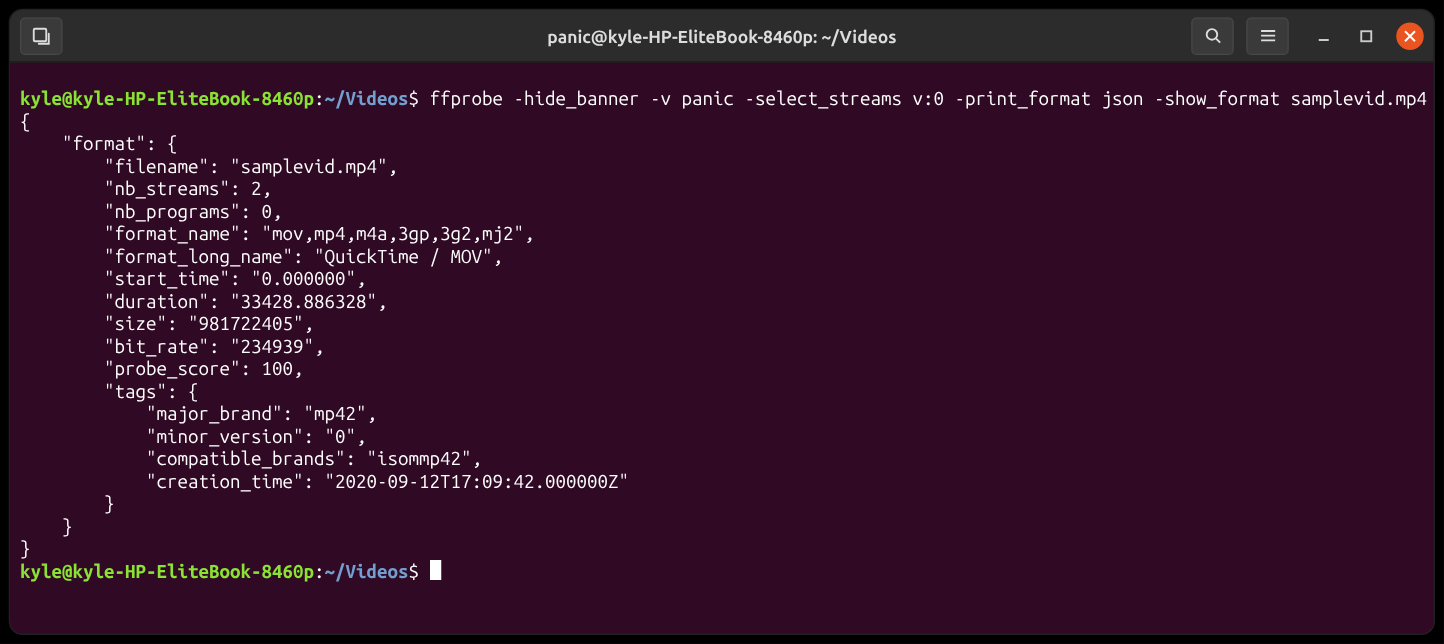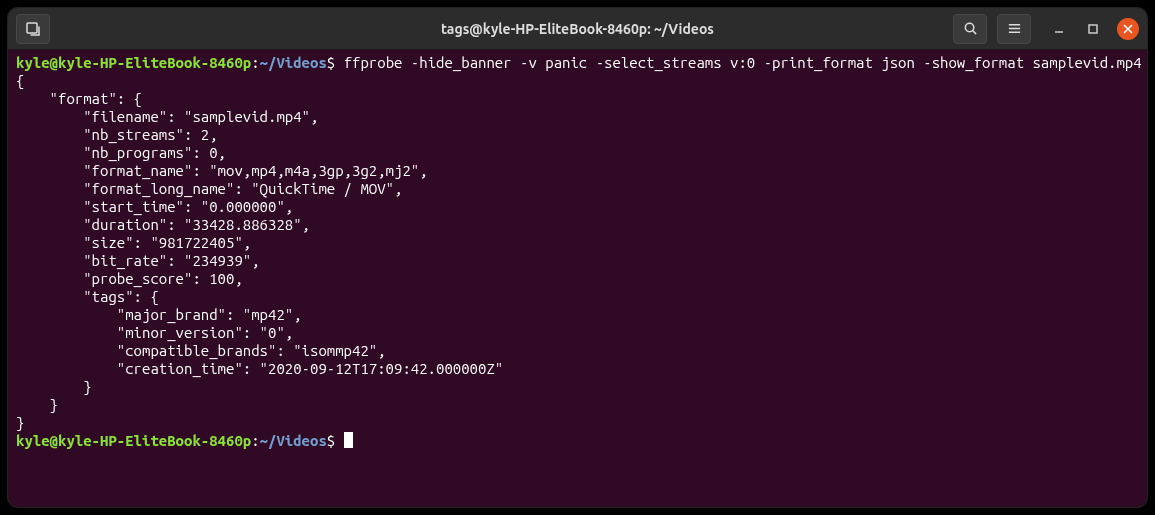--- a/index.html
+++ b/index.html
@@ -107,21 +107,21 @@
       align-items: center;
       justify-content: center;
       cursor: pointer;
     }
     .win-close svg {
       width: 10px;
       height: 10px;
     }
     .terminal {
       flex: 1;
-      padding: 4px 8px;
+      padding: 20px 8px;
       font-size: 15px;
       line-height: 18px;
       color: #fff;
       overflow: hidden;
       white-space: pre;
     }
     .prompt-user { color: #8ae234; font-weight: bold; }
     .prompt-colon { color: #fff; }
     .prompt-path { color: #729fcf; font-weight: bold; }
     .prompt-dollar { color: #fff; }
@@ -142,21 +142,21 @@
 <div class="window">
   <div class="titlebar">
     <div class="titlebar-left">
       <div class="new-tab-btn">
         <svg viewBox="0 0 16 16" fill="none" stroke="#ddd" stroke-width="1.5">
           <rect x="2" y="2" width="10" height="10" rx="1"></rect>
           <path d="M6 14 H14 V6" stroke-linecap="round"></path>
         </svg>
       </div>
     </div>
-    <div class="title">tags@kyle-HP-EliteBook-8460p: ~/Videos</div>
+    <div class="title">panic@kyle-HP-EliteBook-8460p: ~/Videos</div>
     <div class="titlebar-right">
       <div class="square-btn">
         <svg viewBox="0 0 16 16" fill="none" stroke="#ddd" stroke-width="1.6">
           <circle cx="7" cy="7" r="4.5"></circle>
           <line x1="10.5" y1="10.5" x2="14" y2="14"></line>
         </svg>
       </div>
       <div class="square-btn">
         <svg viewBox="0 0 16 16" stroke="#ddd" stroke-width="1.6">
           <line x1="2" y1="4" x2="14" y2="4"></line>

